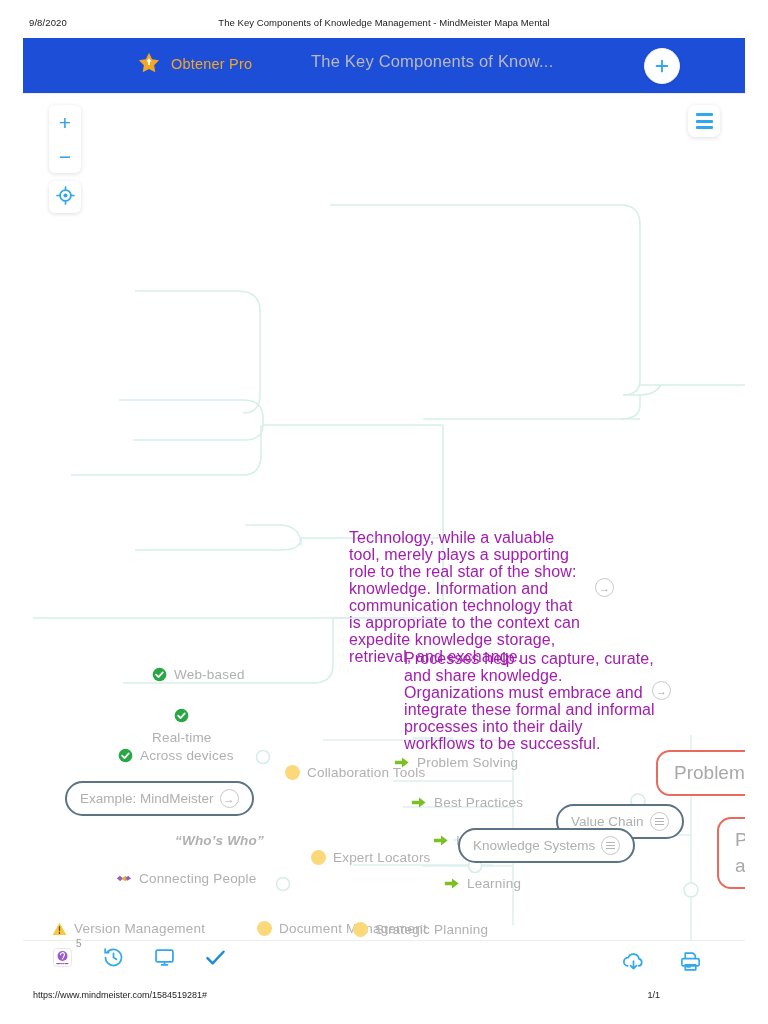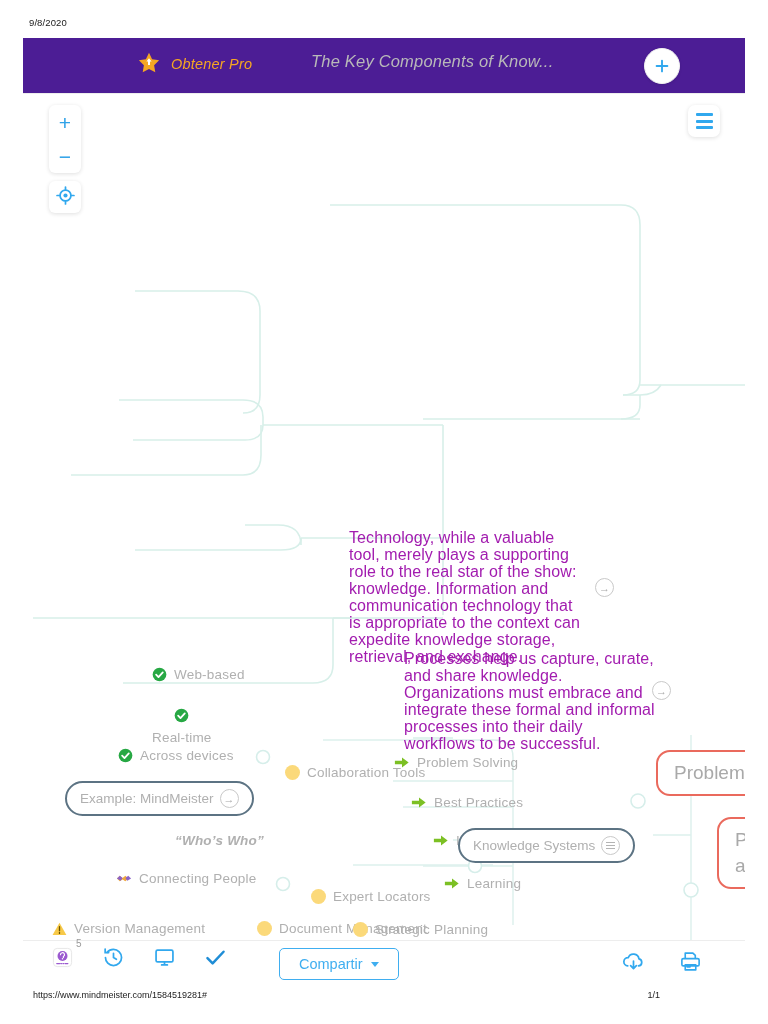--- a/index.html
+++ b/index.html
@@ -26,22 +26,21 @@
   .print-title {
     position: absolute; left: 0; top: 17px; width: 768px;
     text-align: center;
     font-size: 9.5px; color: #1a1a1a; letter-spacing: .05px;
   }
 
   
   .appbar {
     position: absolute; left: 23px; top: 38px; width: 722px; height: 56px;
     border-bottom: 1px solid #ededed;
-    background: #4c1d95;
-    font-style: italic;
+    background: #1d4ed8;
   }
   .pro-badge {
     position: absolute; left: 113px; top: 13px;
     display: flex; align-items: center; gap: 9px;
     cursor: pointer;
   }
   .pro-label { font-size: 14.5px; color: #f5a623; letter-spacing: .2px; }
   .star-icon { width: 26px; height: 26px; display: block; }
   .doc-title {
     position: absolute; left: 288px; top: 14px;
@@ -175,20 +174,21 @@
   .footer-url { position: absolute; left: 33px; top: 0; font-size: 9px; color: #222; }
   .footer-page { position: absolute; right: 28px; top: 0; font-size: 9px; color: #222; }
 </style>
 </head>
 <body>
 
 <div id="page">
 
   <div class="print-header">
     <div class="print-date">9/8/2020</div>
+    <div class="print-title">The Key Components of Knowledge Management - MindMeister Mapa Mental</div>
   </div>
 
   <div class="appbar">
 
     <div class="pro-badge">
       <span class="star-icon">
         <svg viewBox="0 0 26 26" width="26" height="26">
           <path d="M13 1.8l3.1 6.5 7 1-5 5 1.2 7-6.3-3.4L6.7 21.3l1.2-7-5-5 7-1z" fill="#f5a623"></path>
           <path d="M13 7.2l2.6 3.2h-1.6v3.6h-2v-3.6h-1.6z" fill="#ffffff"></path>
         </svg>
@@ -346,21 +346,21 @@
         </svg>
       </span>
       <span>Connecting People</span>
     </div>
 
     <div class="node" style="left:262px; top:630px;margin-top:40px;">
       <span class="dot-yellow"></span>
       <span>Collaboration Tools</span>
     </div>
 
-    <div class="node" style="left:288px; top:794px;justify-content:space-between;">
+    <div class="node" style="left:288px; top:755px;justify-content:space-between;">
       <span class="dot-yellow"></span>
       <span>Expert Locators</span>
     </div>
 
     <div class="node" style="left:371px; top:660px;">
       <span class="arrow-green">
         <svg viewBox="0 0 18 15" width="16" height="15">
           <path d="M1 5.5h8V2l7.5 5.5L9 13V9.5H1z" fill="#7cc024"></path>
         </svg>
       </span>
@@ -407,20 +407,28 @@
     <div class="node" style="left:234px; top:826px;">
       <span class="dot-yellow"></span>
       <span>Document Management</span>
     </div>
 
     <div class="node" style="left:330px; top:827px;">
       <span class="dot-yellow"></span>
       <span>Strategic Planning</span>
     </div>
 
+    <div class="pill" style="left:533px; top:709px;">
+      <span>Value Chain</span>
+      <span class="hamb">
+        <i></i>
+          <i></i>
+          <i></i>
+      </span>
+    </div>
 
     <div class="pill" style="left:435px; top:733px;">
       <span>Knowledge Systems</span>
       <span class="hamb">
         <i></i>
           <i></i>
           <i></i>
       </span>
     </div>
 
@@ -472,24 +480,20 @@
 
       <div class="icon-btn">
         <span>
           <svg viewBox="0 0 24 24" width="23" height="23" fill="none" stroke="#1f8dd6" stroke-width="2.6" stroke-linecap="round" stroke-linejoin="round">
             <path d="M3.6 12.6l5.4 5.6L20.4 6"></path>
           </svg>
         </span>
       </div>
     </div>
 
-    <button class="share-btn">
-      <span>Compartir</span>
-      <span class="caret"></span>
-    </button>
 
     <div class="bb-right">
       <div class="icon-btn">
         <span>
           <svg viewBox="0 0 26 24" width="25" height="23" fill="none" stroke="#31a8ee" stroke-width="1.8" stroke-linecap="round" stroke-linejoin="round">
             <path d="M7 16.6a4.3 4.3 0 01.5-8.6 5.8 5.8 0 0111.2 1.3 3.7 3.7 0 01-.5 7.3"></path>
             <path d="M13 11.5v7.8M10 16.4l3 3 3-3"></path>
           </svg>
         </span>
       </div>

